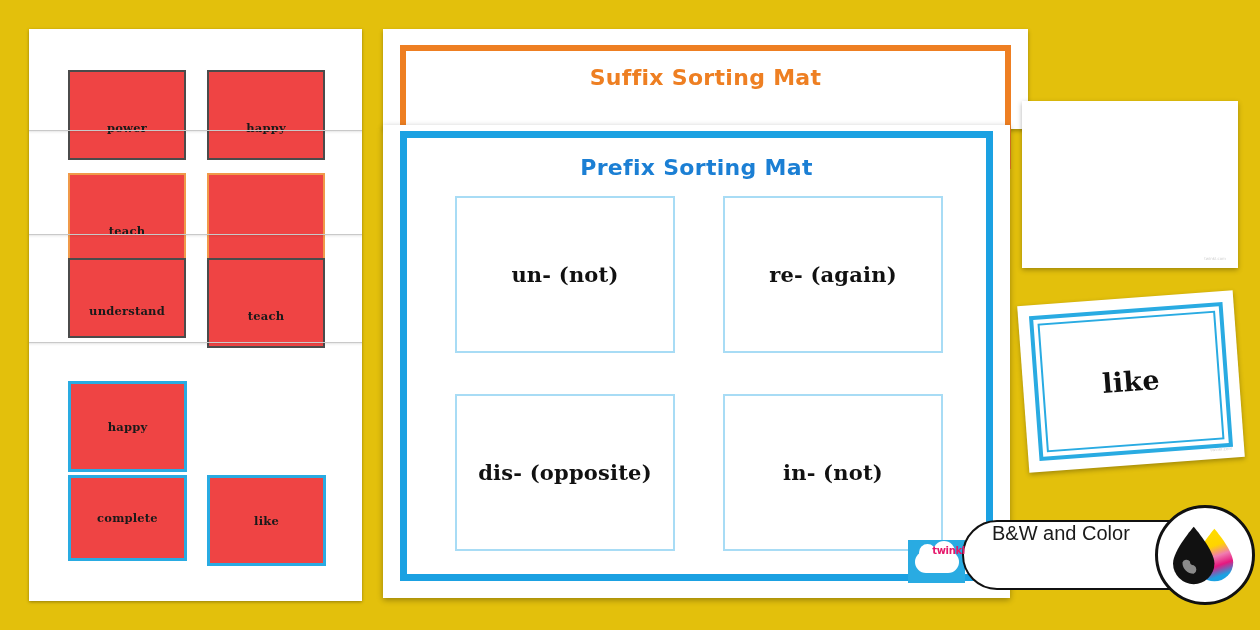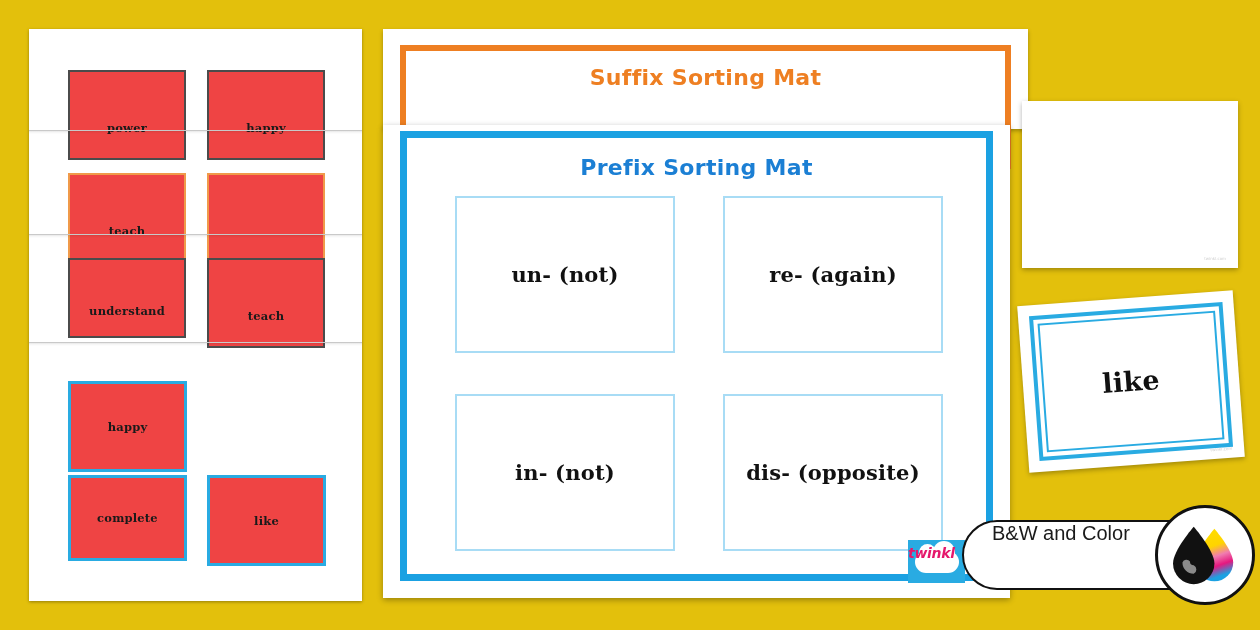--- a/index.html
+++ b/index.html
@@ -128,24 +128,24 @@
     background: #ffffff;
     border-radius: 11px;
   }
   .twinkl .cloud::before, .twinkl .cloud::after {
     content: ""; position: absolute; background: #ffffff; border-radius: 50%;
   }
   .twinkl .cloud::before { width: 17px; height: 17px; left: 4px; top: -7px; }
   .twinkl .cloud::after  { width: 22px; height: 22px; left: 18px; top: -10px; }
   .twinkl .tword {
     position: absolute; left: 0; right: 0; top: 5px;
-    text-align: left;
-    font-family: "DejaVu Sans", sans-serif;
-    font-weight: bold; font-style: italic;
-    font-size: 14px; color: #E5186B;
+    text-align: right;
+    font-family: "DejaVu Sans", sans-serif;
+    font-weight: bold; 
+    font-size: 10px; color: #E5186B;
     letter-spacing: -.3px; z-index: 2;
   }
 
   
   .flashcard {
     position: absolute;
     background: #ffffff;
     box-shadow: 0 2px 5px rgba(0,0,0,.3);
   }
   .flashcard .fc-inner {
@@ -254,24 +254,24 @@
     <div class="mat-title">Prefix Sorting Mat</div>
 
     <div id="prefix-grid">
       <div class="prefix-slot">
         <span class="slot-label">un- (not)</span>
       </div>
       <div class="prefix-slot">
         <span class="slot-label">re- (again)</span>
       </div>
       <div class="prefix-slot">
-        <span class="slot-label">in- (not)</span>
+        <span class="slot-label">dis- (opposite)</span>
       </div>
       <div class="prefix-slot">
-        <span class="slot-label">dis- (opposite)</span>
+        <span class="slot-label">in- (not)</span>
       </div>
     </div>
 
     <div class="twinkl" style="left:525px; top:415px; width:57px; height:43px;">
       <div class="cloud"></div>
       <div class="tword">twinkl</div>
     </div>
   </div>
 
   <div class="flashcard orange-fc" style="left:1022px; top:101px; width:216px; height:167px;">

